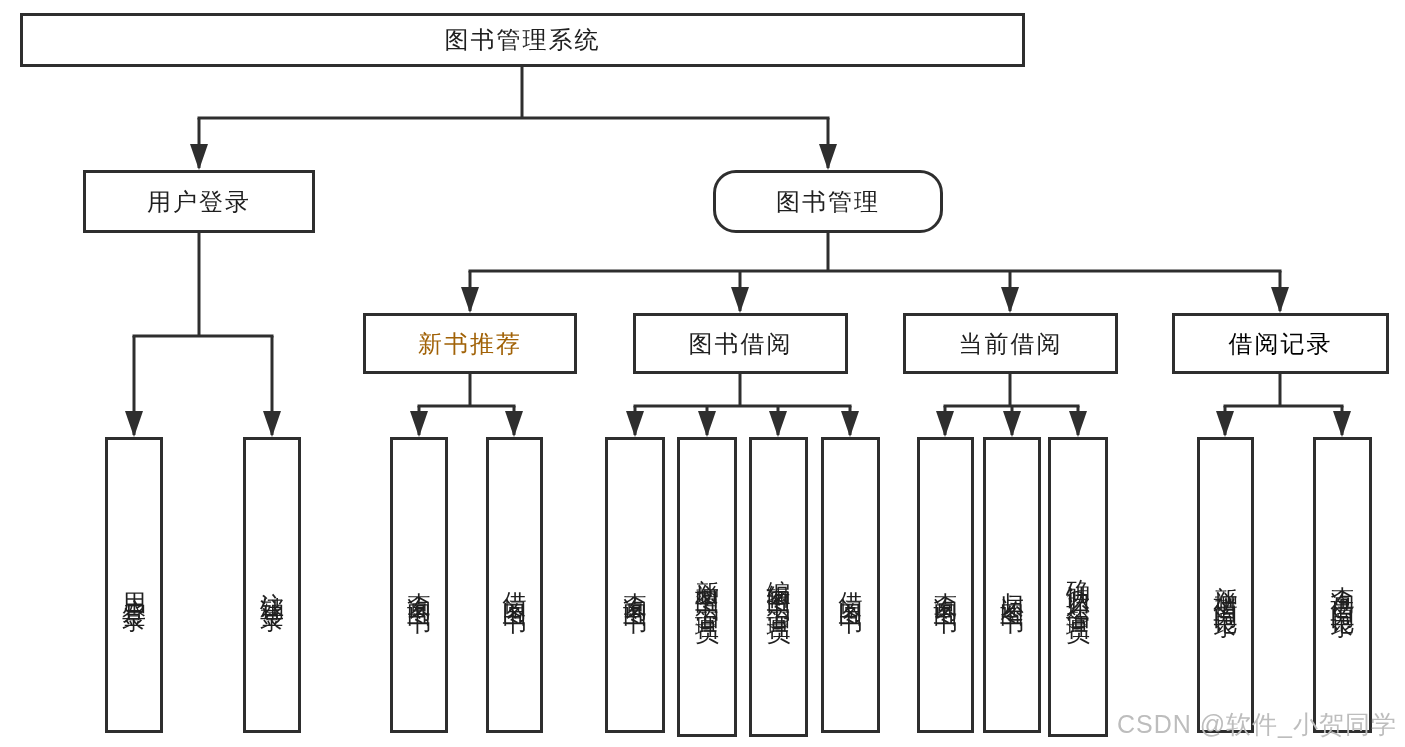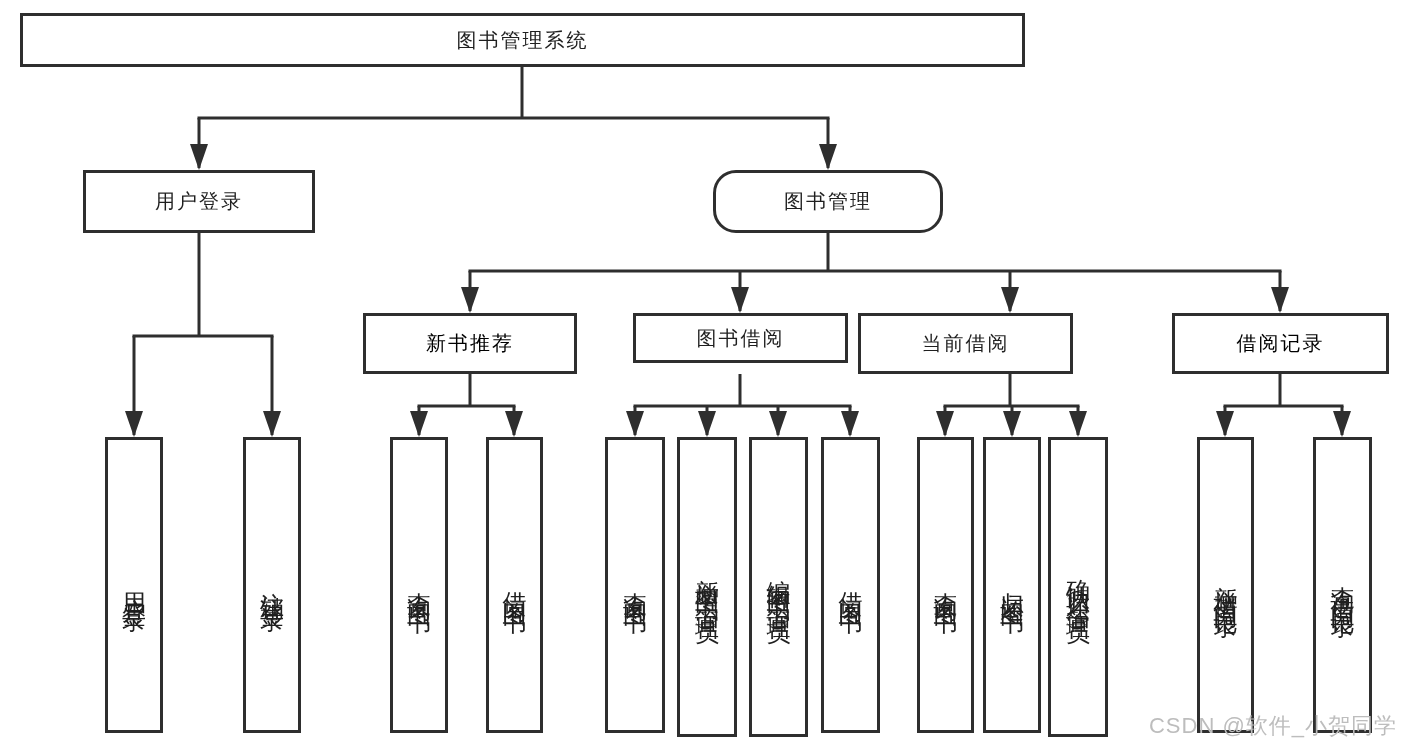--- a/index.html
+++ b/index.html
@@ -20,37 +20,37 @@
     position: absolute;
     box-sizing: border-box;
     border: 3px solid #2e2e2e;
     background: #ffffff;
     display: flex;
     align-items: center;
     justify-content: center;
     color: #1f1f1f;
   }
   .node.h .label {
-    font-size: 20px;
+    font-size: 24px;
     letter-spacing: 2px;
     white-space: nowrap;
   }
   .node.v .label {
     writing-mode: vertical-rl;
     text-orientation: mixed;
     font-size: 24px;
     letter-spacing: 6px;
     line-height: 1;
     white-space: nowrap;
   }
   #watermark {
     position: absolute;
     right: 8px;
     bottom: 6px;
-    font-size: 22px;
+    font-size: 25px;
     color: #bdbdbd;
     letter-spacing: 1px;
     white-space: nowrap;
   }
 </style>
 </head>
 <body>
 
 <div id="canvas">
   <svg id="connector-layer" width="1405" height="747" viewBox="0 0 1405 747" xmlns="http://www.w3.org/2000/svg">
@@ -111,26 +111,26 @@
       <div class="node h" style="left: 20px; top: 13px; width: 1005px; height: 54px; border-color: rgb(46, 46, 46);">
         <span class="label" style="color: rgb(31, 31, 31);">图书管理系统</span>
       </div>
       <div class="node h" style="left: 83px; top: 170px; width: 232px; height: 63px; border-color: rgb(46, 46, 46);">
         <span class="label" style="color: rgb(31, 31, 31);">用户登录</span>
       </div>
       <div class="node h" style="left: 713px; top: 170px; width: 230px; height: 63px; border-color: rgb(46, 46, 46); border-radius: 23px;">
         <span class="label" style="color: rgb(31, 31, 31);">图书管理</span>
       </div>
       <div class="node h" style="left: 363px; top: 313px; width: 214px; height: 61px; border-color: rgb(46, 46, 46);">
-        <span class="label" style="color: #000000;">新书推荐</span>
+        <span class="label" style="color: #a16207;">新书推荐</span>
       </div>
-      <div class="node h" style="left: 633px; top: 313px; width: 215px; height: 50px; border-color: rgb(46, 46, 46);">
+      <div class="node h" style="left: 633px; top: 313px; width: 215px; height: 61px; border-color: rgb(46, 46, 46);">
         <span class="label" style="color: rgb(31, 31, 31);">图书借阅</span>
       </div>
-      <div class="node h" style="left: 858px; top: 313px; width: 215px; height: 61px; border-color: rgb(46, 46, 46); justify-content: center;">
+      <div class="node h" style="left: 903px; top: 313px; width: 215px; height: 61px; border-color: rgb(46, 46, 46); justify-content: center;">
         <span class="label" style="color: rgb(31, 31, 31);">当前借阅</span>
       </div>
       <div class="node h" style="left: 1172px; top: 313px; width: 217px; height: 61px; border-color: rgb(46, 46, 46);">
         <span class="label" style="color: #000000;">借阅记录</span>
       </div>
       <div class="node v" style="left: 105px; top: 437px; width: 58px; height: 296px; border-color: rgb(46, 46, 46);">
         <span class="label" style="color: rgb(31, 31, 31);">用户登录</span>
       </div>
       <div class="node v" style="left: 243px; top: 437px; width: 58px; height: 296px; border-color: rgb(46, 46, 46);">
         <span class="label" style="color: rgb(31, 31, 31);">注销登录</span>

